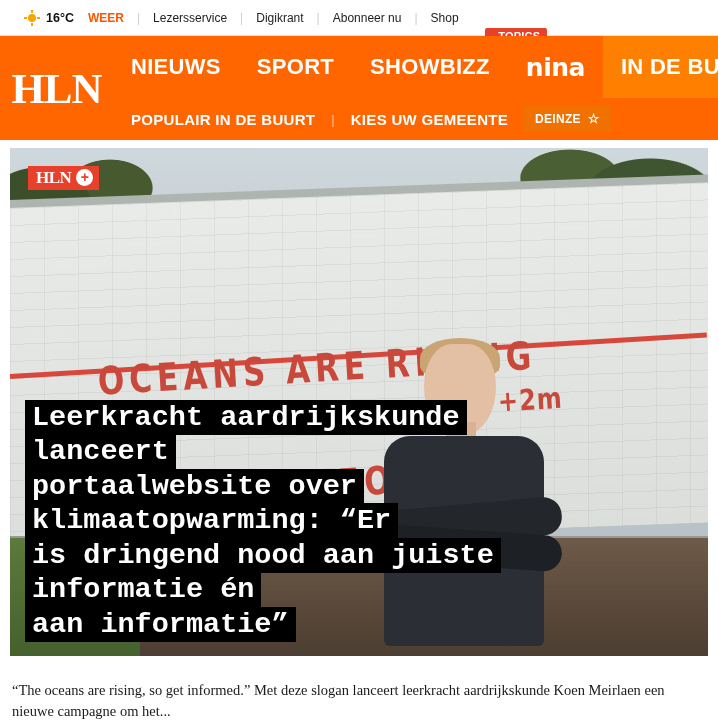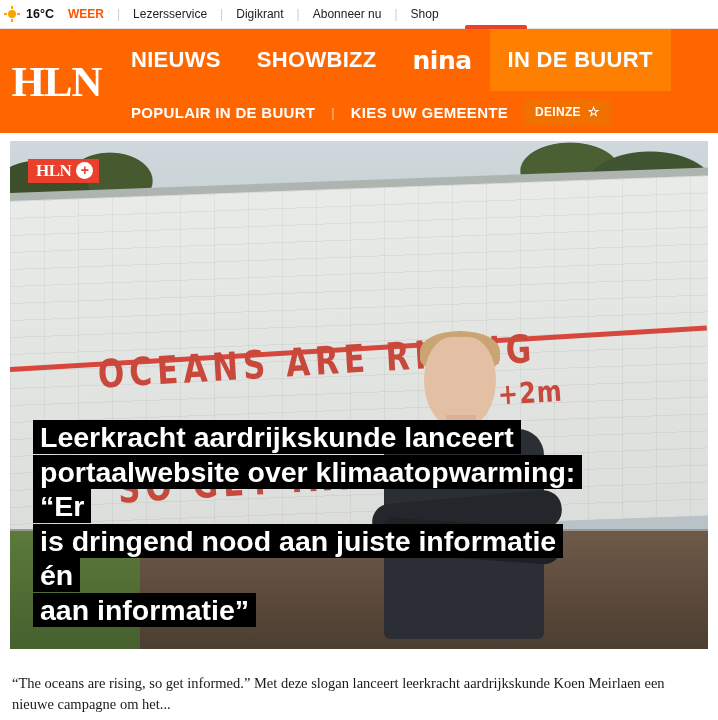--- a/index.html
+++ b/index.html
@@ -10,24 +10,24 @@
   body {
     width: 718px;
     height: 720px;
     font-family: "Liberation Sans", sans-serif;
     overflow: hidden;
     position: relative;
   }
 
   
   .topbar {
-    height: 29px;
+    height: 36px;
     display: flex;
     align-items: center;
-    padding: 0 4px;
+    padding: 0 24px;
     font-size: 12px;
     color: #222;
     background: #fff;
     border-bottom: 1px solid #e3e3e3;
     box-sizing: border-box;
   }
   .sun-icon {
     width: 16px; height: 16px;
     margin-right: 6px;
     position: relative;
@@ -344,26 +344,26 @@
     text-align: center;
   }
 
   .headline-wrap {
     position: absolute;
     left: 18px;
     bottom: 10px;
     width: 560px;
   }
   .headline {
-    font-family: Liberation Sans, sans-serif;
+    font-family: Liberation Mono, monospace;
     font-weight: bold;
     color: #fff;
     font-size: 28.5px;
     line-height: 1.21;
-    margin: 12px;
+    margin: 4px;
   }
   .headline span.ln {
     background: #000;
     box-shadow: 7px 0 0 #000, -7px 0 0 #000;
     display: inline;
     padding: 1px 0;
     -webkit-box-decoration-break: clone;
     box-decoration-break: clone;
   }
 
@@ -398,20 +398,21 @@
   <span class="sep">|</span>
   <a href="#">Shop</a>
   <span class="topics-badge"><span class="dot">●</span><span>TOPICS</span></span>
 </div>
 
 <div class="navwrap">
   <div class="logo">HLN</div>
   <div class="navright">
     <div class="mainnav">
       <div class="item">NIEUWS</div>
+      <div class="item">SPORT</div>
       <div class="item">SHOWBIZZ</div>
       <div class="item nina">nina</div>
       <div class="item active">IN DE BUURT</div>
     </div>
     <div class="subnav">
       <div class="sitem">POPULAIR IN DE BUURT</div>
       <div class="vsep">|</div>
       <div class="sitem">KIES UW GEMEENTE</div>
       <div class="gemeente-chip">
         <span>DEINZE</span>

